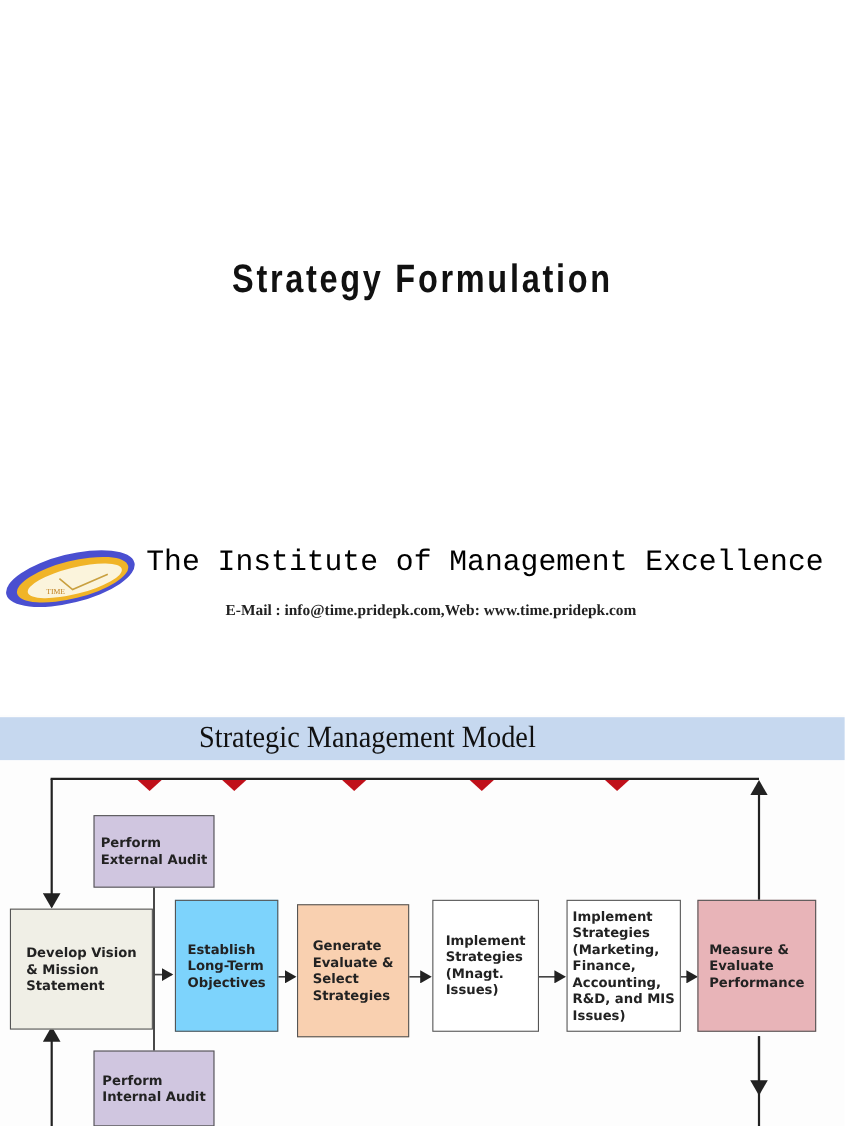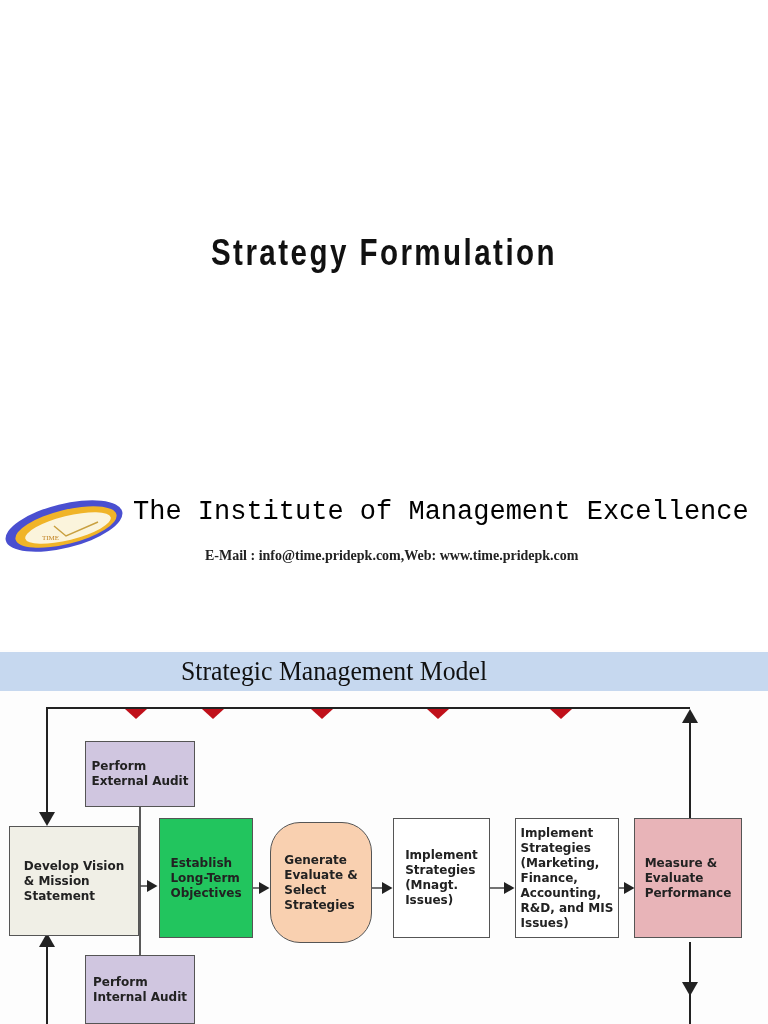--- a/index.html
+++ b/index.html
@@ -94,24 +94,24 @@
     <path d="M427 709 L449 709 L438 719 Z"></path>
     <path d="M550 709 L572 709 L561 719 Z"></path>
   </g>
 </svg>
 
 <div class="box" style="left:85px;top:741px;width:110px;height:66px;background:#d0c6e0;">Perform
 External Audit</div>
 <div class="box" style="left:9px;top:826px;width:130px;height:110px;background:#f0efe6;">Develop Vision
 &amp; Mission
 Statement</div>
-<div class="box" style="left:159px;top:818px;width:94px;height:120px;background:#22c55e;">Establish
+<div class="box" style="left:159px;top:818px;width:94px;height:120px;background:#7dd3fc;">Establish
 Long-Term
 Objectives</div>
-<div class="box" style="left:270px;top:822px;width:102px;height:121px;background:#f9d0b0;border-radius:30px;">Generate
+<div class="box" style="left:270px;top:822px;width:102px;height:121px;background:#f9d0b0;">Generate
 Evaluate &amp;
 Select
 Strategies</div>
 <div class="box" style="left:393px;top:818px;width:97px;height:120px;background:#ffffff;">Implement
 Strategies
 (Mnagt.
 Issues)</div>
 <div class="box" style="left:515px;top:818px;width:104px;height:120px;background:#ffffff;">Implement
 Strategies
 (Marketing,

